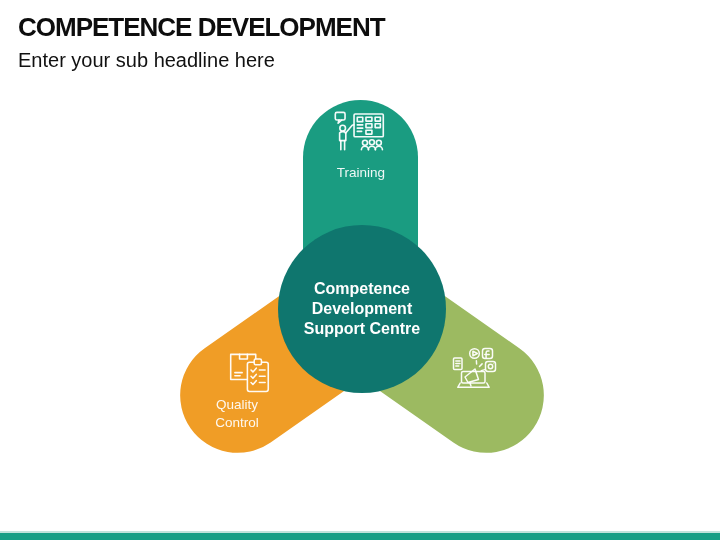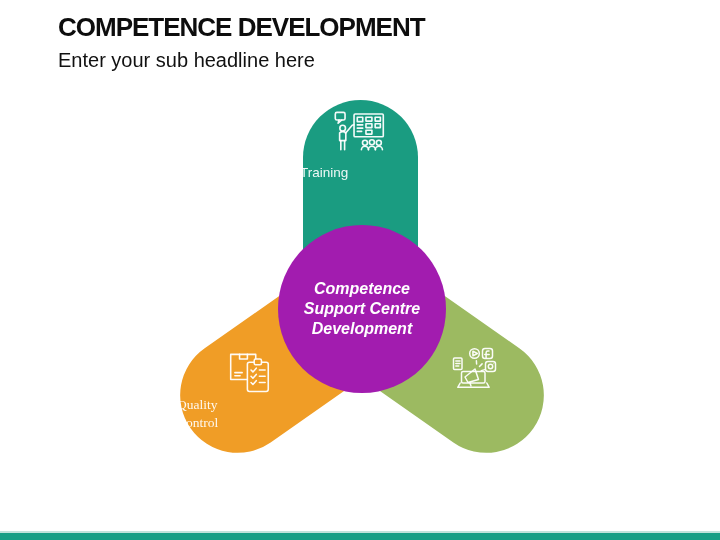--- a/index.html
+++ b/index.html
@@ -1,38 +1,38 @@
 <!DOCTYPE html>
 <html><head>
 <meta charset="utf-8">
 <style>
   html, body { margin: 0; padding: 0; }
   body { width: 720px; height: 540px; background: #ffffff; font-family: "Liberation Sans", sans-serif; }
   .slide { position: relative; width: 720px; height: 540px; background: #ffffff; overflow: hidden; }
 
-  .header { position: absolute; left: 18px; top: 12px; margin-left: 40px; }
+  .header { position: absolute; left: 18px; top: 12px; }
   .title { font-size: 26px; font-weight: 700; color: #0d0d0d; letter-spacing: -1px; line-height: 30px; }
   .subtitle { font-size: 20px; font-weight: 400; color: #111111; margin-top: 7px; }
 
   .diagram { position: absolute; inset: 0; }
 
   .pill { position: absolute; width: 115px; height: 266px; border-radius: 57.5px; z-index: 1; }
   .pill-top { left: 303px; top: 100px; }
   .pill-left { left: 242px; top: 219px; transform: rotate(55deg); }
   .pill-right { left: 367px; top: 219px; transform: rotate(-55deg); }
 
   .hub { position: absolute; left: 278px; top: 225px; width: 168px; height: 168px;
          border-radius: 50%; z-index: 2; display: flex; flex-direction: column;
          align-items: center; justify-content: center; }
   .hub-text { text-align: center; color: #ffffff; font-weight: 700; font-size: 16px; line-height: 20px; }
 
-  .node-label { position: absolute; z-index: 3; text-align: left; color: rgba(255,255,255,0.93);
+  .node-label { position: absolute; z-index: 3; text-align: center; color: rgba(255,255,255,0.93);
                 font-size: 13.5px; line-height: 18px; font-weight: 400; }
   .label-training { left: 300px; top: 164px; width: 122px; }
-  .label-quality { left: 177px; top: 396px; width: 120px; font-family: Liberation Serif, serif; }
+  .label-quality { left: 177px; top: 396px; width: 120px; }
   .label-marketing { left: 404px; top: 397px; width: 160px; }
 
   .icon { position: absolute; z-index: 3; }
   .icon-training { left: 334px; top: 110px; }
   .icon-quality { left: 228px; top: 345px; }
   .icon-marketing { left: 452px; top: 346px; }
 
   .footer-bar { position: absolute; left: 0; top: 531px; width: 720px; height: 9px;
                 box-sizing: border-box; border-top: 2px solid #c2e2db; }
 </style>
@@ -45,25 +45,25 @@
     <div class="title">COMPETENCE DEVELOPMENT</div>
     <div class="subtitle">Enter your sub headline here</div>
   </div>
 
   <div class="diagram">
 
     <div class="pill pill-top" style="background: rgb(26, 156, 129);"></div>
     <div class="pill pill-left" style="background: rgb(240, 157, 38);"></div>
     <div class="pill pill-right" style="background: rgb(156, 186, 97);"></div>
 
-    <div class="hub" style="background: #a21caf; font-style: italic;">
+    <div class="hub" style="background: #0f766e;">
       <div class="hub-text">
         <div>Competence</div>
+        <div>Development</div>
         <div>Support Centre</div>
-        <div>Development</div>
       </div>
     </div>
 
     <svg class="icon icon-training" width="52" height="46" viewBox="0 0 48 42" stroke="rgba(255,255,255,0.95)" fill="none" stroke-width="1.5" stroke-linecap="round" stroke-linejoin="round">
       <rect x="1.2" y="2" width="9" height="7" rx="1.5"></rect>
       <path d="M4.6,9 L3.8,12 L7.2,9"></path>
       <circle cx="8" cy="16.5" r="2.6"></circle>
       <path d="M5.2,20.8 C6,20.1 7,19.7 8.1,19.7 C9.2,19.7 10.2,20.1 10.9,20.8 L10.9,28 L5.2,28 Z"></path>
       <path d="M6.3,28 L6.3,36.5 M9.8,28 L9.8,36.5"></path>
       <path d="M10.6,21.3 L16.8,13.8 L18.3,13.4"></path>

